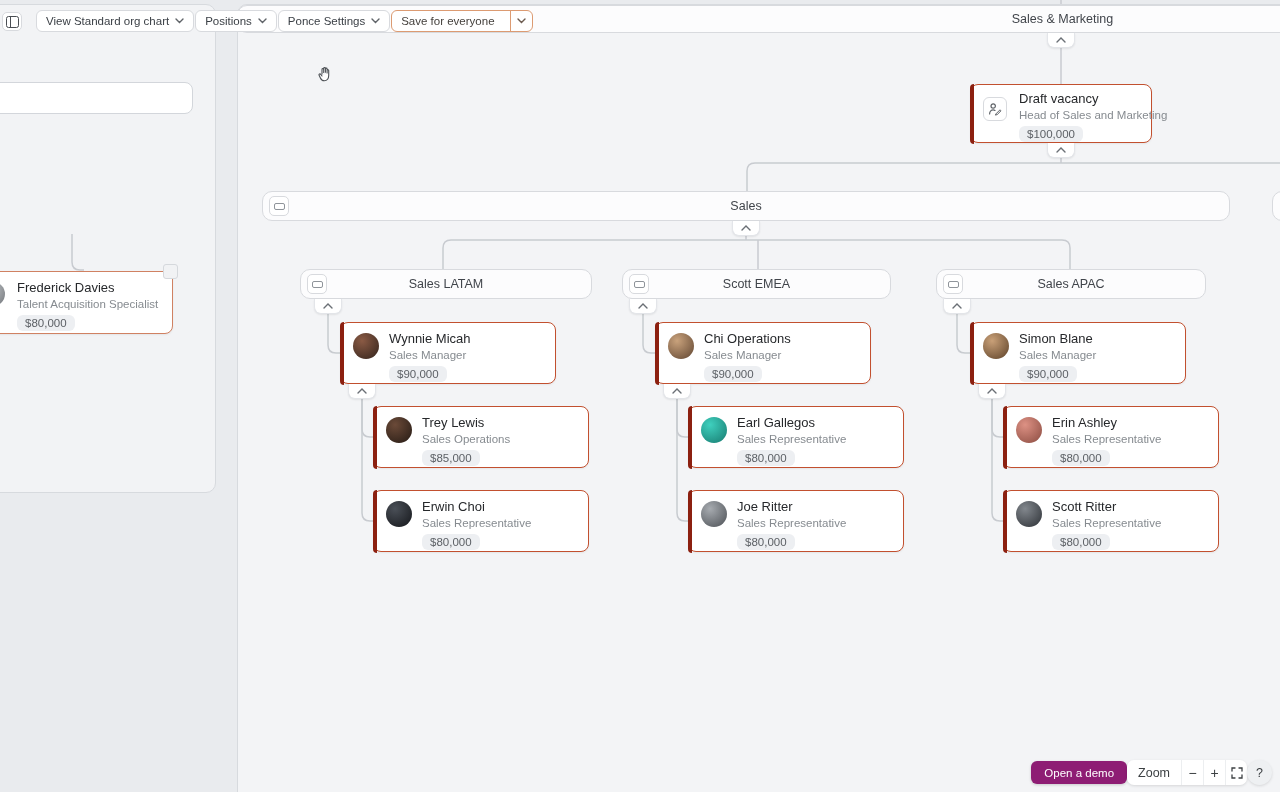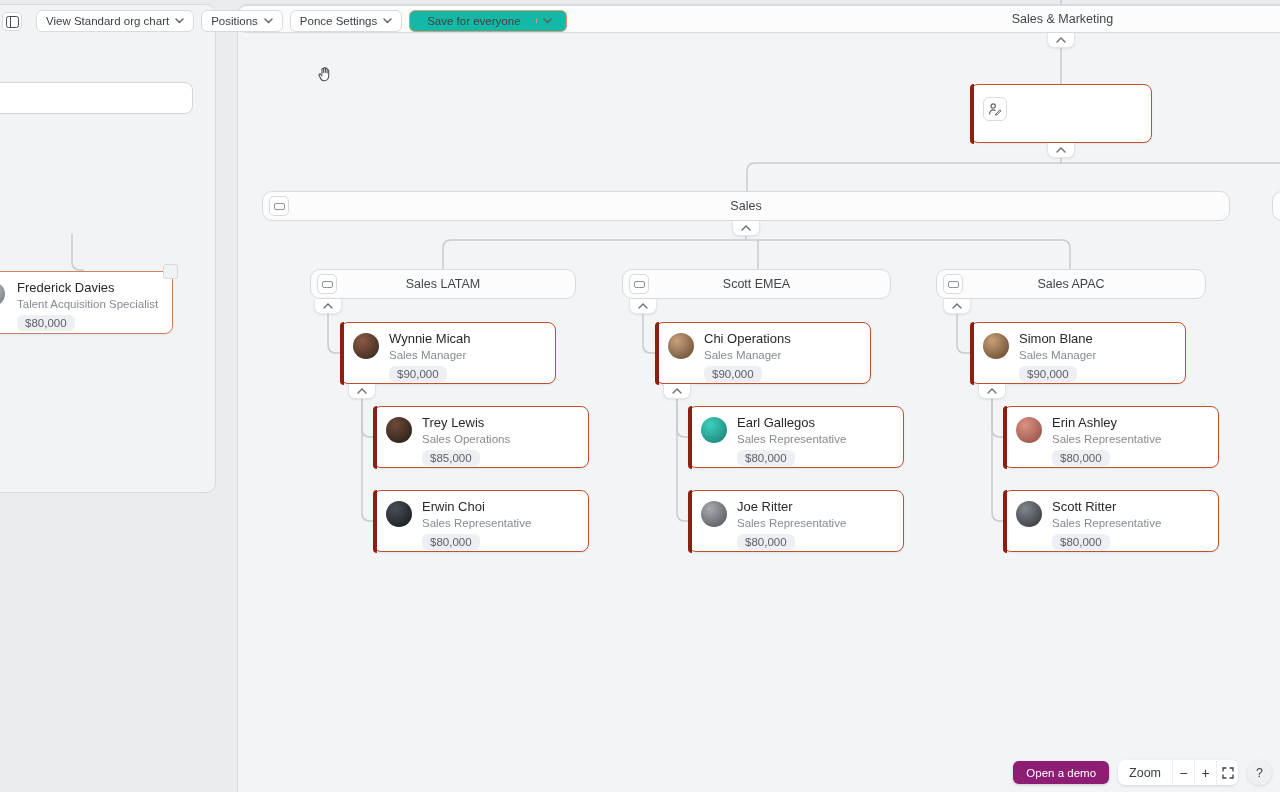--- a/index.html
+++ b/index.html
@@ -20,23 +20,23 @@
 
   
   .toolbar { position:absolute; left:0; top:0; width:100%; height:36px; z-index:10; }
   .tbtn { position:absolute; top:10px; height:22px; background:#ffffff; border:1px solid #d8dade;
     border-radius:6px; display:flex; align-items:center; gap:6px; padding:0 9px;
     font-size:11.5px; color:#3a3f45; white-space:nowrap; cursor:pointer; }
   .toggle-btn { position:absolute; left:2px; top:12px; width:20px; height:19px; background:#fff;
     border:1px solid #d8dade; border-radius:5px; display:flex; align-items:center; justify-content:center; cursor:pointer; }
   .panel-glyph { width:13px; height:12px; border:1.5px solid #4a4e53; border-radius:2.5px; position:relative; }
   .panel-glyph::before { content:""; position:absolute; left:3px; top:0; bottom:0; width:0; border-left:1.5px solid #4a4e53; }
-  .btn-row { position:absolute; left:36px; top:10px; display:flex; gap:7px; }
+  .btn-row { position:absolute; left:36px; top:10px; display:flex; gap:1px; }
   .btn-row .tbtn { position:static; }
-  .save-btn { background:#14b8a6; border:1px solid #dc9b72; color:#45413d; padding:8px; overflow:hidden; }
+  .save-btn { background:#ffffff; border:1px solid #dc9b72; color:#45413d; padding:0; overflow:hidden; }
   .save-main { padding:0 9px; display:flex; align-items:center; height:100%; }
   .save-caret { width:22px; height:100%; display:flex; align-items:center; justify-content:center; border-left:1px solid #dc9b72; }
 
   
   .org-bar { position:absolute; height:30px; background:#fcfcfd; border:1px solid #d8dade; border-radius:10px;
     display:flex; align-items:center; justify-content:center; font-size:12.5px; color:#41454b; z-index:2; cursor:pointer; }
   .bar-iconbtn { position:absolute; left:6px; top:4px; width:20px; height:20px; background:#fff;
     border:1px solid #d8dade; border-radius:5px; display:flex; align-items:center; justify-content:center; }
   .bar-glyph { width:11px; height:7px; border:1.5px solid #8f949a; border-radius:2px; }
   .dept-bar { left:237px; top:5px; width:1651px; height:28px; }
@@ -62,21 +62,21 @@
     border-radius:6px; display:flex; align-items:center; justify-content:center; }
   .draft-card .info { left:48px; top:6px; }
   .floating-card { left:-20px; top:271px; width:193px; height:63px; border-color:#d08162; }
   .floating-card::before { display:none; }
   .floating-card .info { left:36px; }
   .floating-card .avatar { left:0px; top:10px; width:24px; height:24px; }
   .note-tag { position:absolute; left:163px; top:264px; width:15px; height:15px; background:#f1f2f4;
     border:1px solid #d5d8dc; border-radius:3px; z-index:4; }
 
   
-  .footer { position:absolute; right:8px; bottom:7px; display:flex; align-items:center; gap:9px; z-index:10;margin-left:22px; }
+  .footer { position:absolute; right:8px; bottom:7px; display:flex; align-items:center; z-index:10;margin-left:22px; }
   .demo-btn { height:23px; background:#8e1d74; color:#fff; font-size:11.5px; border:none; border-radius:6px;
     padding:0 13px; display:flex; align-items:center; box-shadow:0 1px 3px rgba(0,0,0,.18); cursor:pointer; }
   .zoom-group { height:25px; background:#fff; border-radius:7px; box-shadow:0 1px 3px rgba(0,0,0,.12);
     display:flex; align-items:stretch; overflow:hidden; }
   .zseg { display:flex; align-items:center; justify-content:center; font-size:12.5px; color:#3c4043; cursor:pointer; }
   .zlabel { padding:0 11px; }
   .zbtn { width:22px; border-left:1px solid #eceef0; font-size:14px; }
   .help-btn { width:25px; height:25px; border-radius:50%; background:#eef0f2; box-shadow:0 1px 3px rgba(0,0,0,.12);
     display:flex; align-items:center; justify-content:center; font-size:12.5px; color:#3c4043; cursor:pointer; }
 
@@ -119,20 +119,25 @@
   </div>
 
   <div class="pcard draft-card">
     <span class="draft-ic">
       <svg width="14" height="14" viewBox="0 0 14 14" fill="none" stroke="#5f6368" stroke-width="1.2" stroke-linecap="round">
         <circle cx="5.2" cy="4" r="2.2"></circle>
         <path d="M1.6 12c0-2.6 1.9-4.1 3.6-4.1.7 0 1.3.2 1.8.5"></path>
         <path d="M8.2 11.6 12 7.8l1 1-3.8 3.8-1.4.4z" stroke-width="1"></path>
       </svg>
     </span>
+    <div class="info">
+      <div class="pname">Draft vacancy</div>
+      <div class="prole">Head of Sales and Marketing</div>
+      <span class="pill">$100,000</span>
+    </div>
   </div>
 
   <div class="org-bar" style="left:262px; top:191px; width:968px;">
     <span class="bar-iconbtn">
         <span class="bar-glyph"></span>
       </span>
     <span>Sales</span>
   </div>
 
   <div class="org-bar sibling-stub"></div>
@@ -195,21 +200,21 @@
       <span class="zseg zbtn">+</span>
       <span class="zseg zbtn">
         <svg width="12" height="12" viewBox="0 0 12 12" fill="none" stroke="#3c4043" stroke-width="1.3" stroke-linecap="round">
           <path d="M1 4V1h3 M8 1h3v3 M11 8v3H8 M4 11H1V8"></path>
         </svg>
       </span>
     </div>
     <span class="help-btn">?</span>
   </div>
 
-<div class="org-bar" style="left: 310px; top: 269px; width: 266px;">
+<div class="org-bar" style="left: 300px; top: 269px; width: 292px;">
       <span class="bar-iconbtn">
         <span class="bar-glyph"></span>
       </span>
       <span>Sales LATAM</span>
     </div>
     <div class="chev" style="left: 314px; top: 299px;">
       <svg width="10" height="6">
         <polyline points="1,5 5,1 9,5" stroke="#6a6f75" stroke-width="1.4" fill="none" stroke-linecap="round"></polyline>
       </svg>
     </div>

